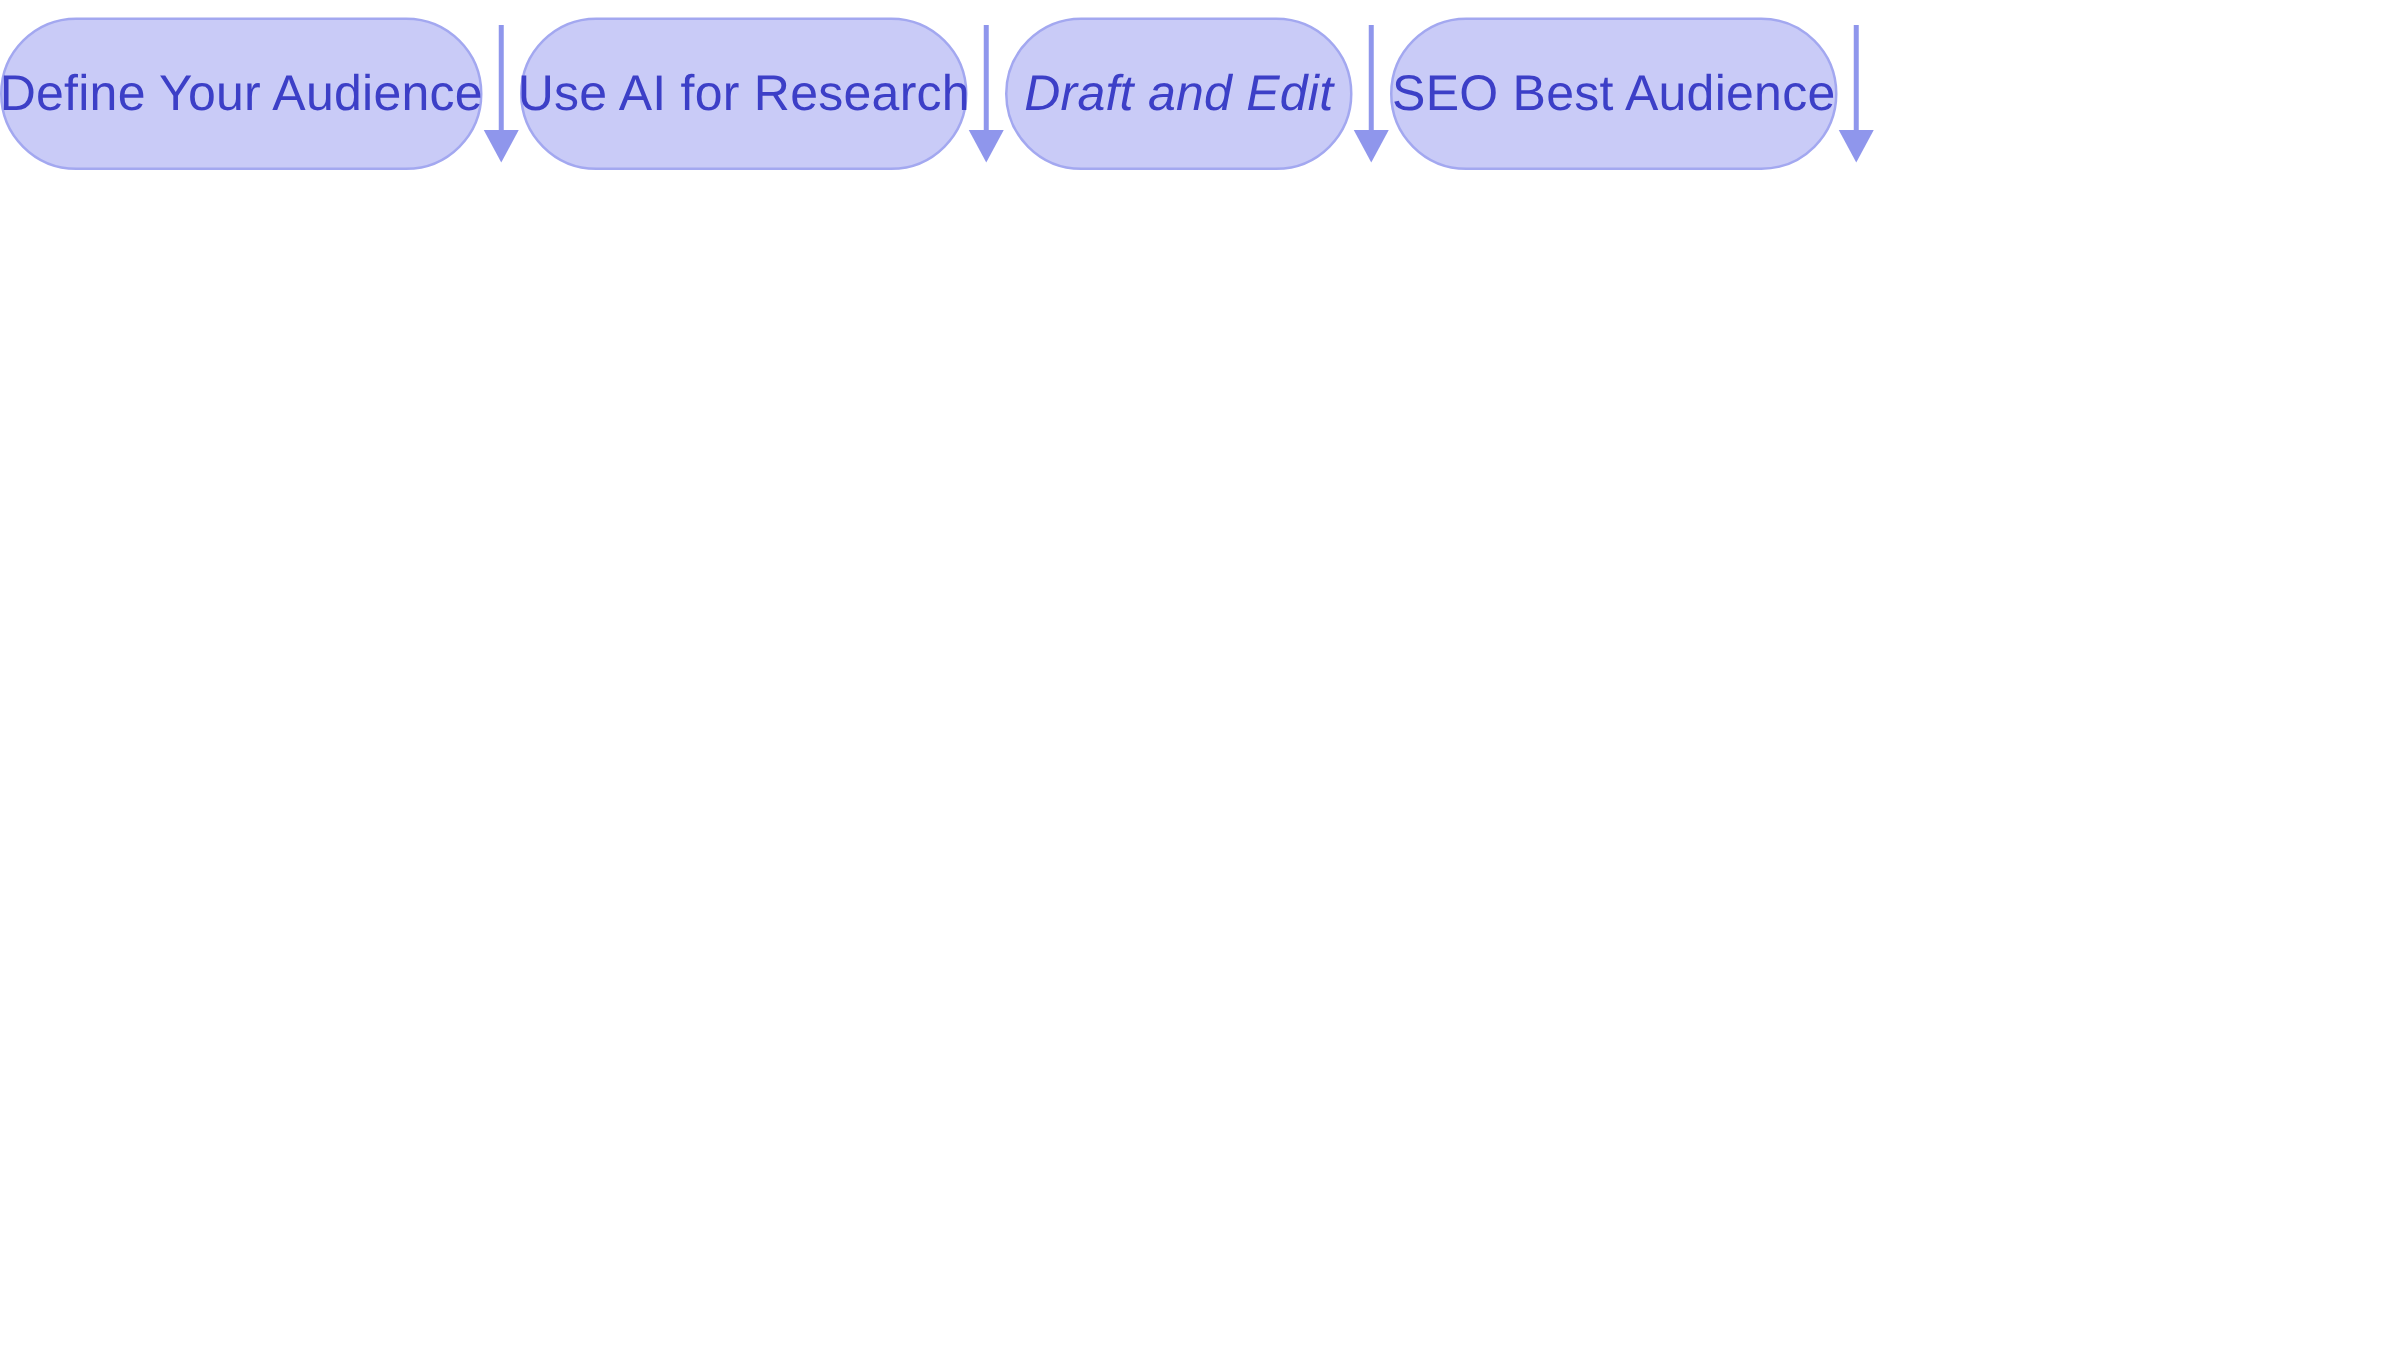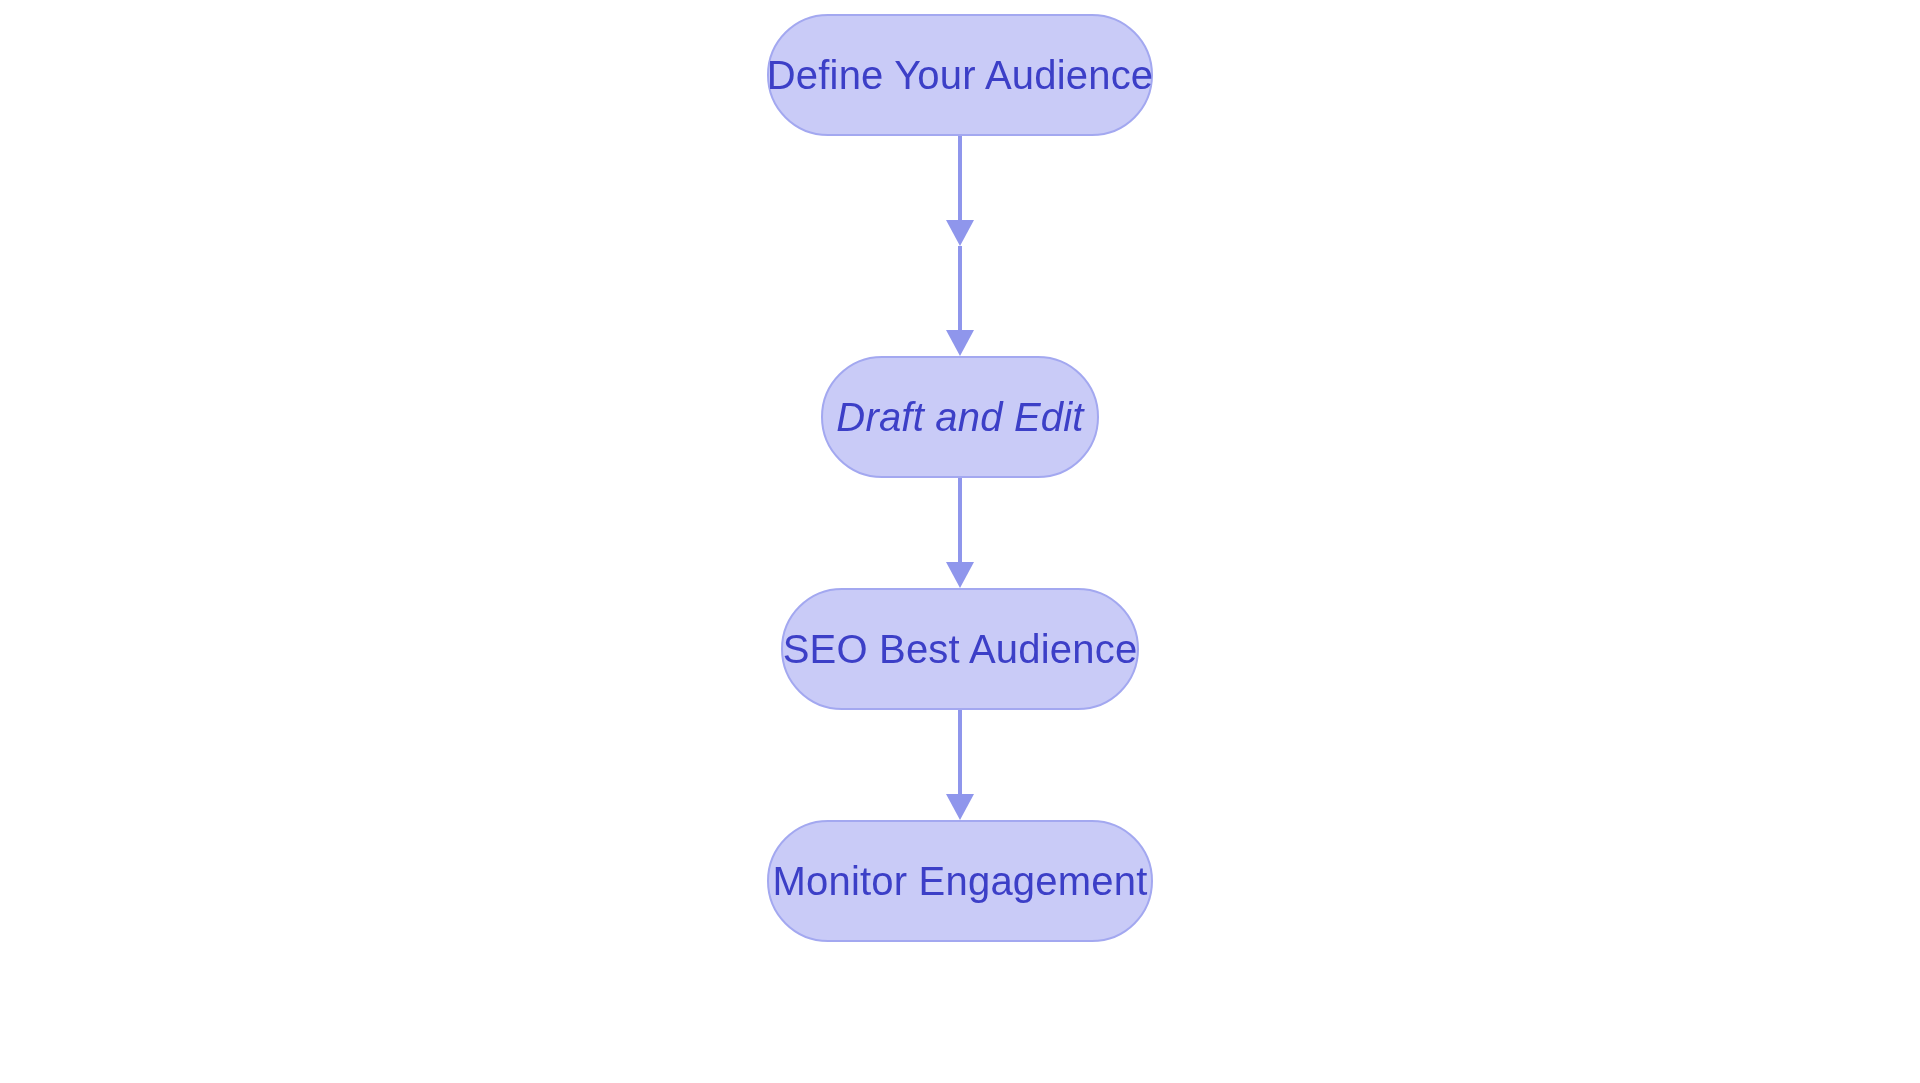--- a/index.html
+++ b/index.html
@@ -22,21 +22,20 @@
     height: 1083px;
     background: var(--canvas-bg);
     overflow: hidden;
   }
   .flow-column {
     position: absolute;
     left: 0;
     top: 14px;
     width: 1920px;
     display: flex;
-    flex-direction: column;
     align-items: center;
   }
   .flow-node {
     height: 122px;
     border-radius: 61px;
     background: var(--node-fill);
     border: 2px solid var(--node-border);
     color: var(--node-text);
     display: flex;
     align-items: center;
@@ -79,20 +78,23 @@
 
     <div class="flow-node node-xl">
       <span>Define Your Audience</span>
     </div>
 
     <div class="flow-arrow">
       <div class="arrow-line"></div>
       <div class="arrow-head"></div>
     </div>
 
+    <div class="flow-node node-lg">
+      <span>Use AI for Research</span>
+    </div>
 
     <div class="flow-arrow">
       <div class="arrow-line"></div>
       <div class="arrow-head"></div>
     </div>
 
     <div class="flow-node node-md">
       <span>Draft and Edit</span>
     </div>
 
@@ -103,18 +105,15 @@
 
     <div class="flow-node node-lg">
       <span>SEO Best Audience</span>
     </div>
 
     <div class="flow-arrow">
       <div class="arrow-line"></div>
       <div class="arrow-head"></div>
     </div>
 
-    <div class="flow-node node-xl">
-      <span>Monitor Engagement</span>
-    </div>
 
   </div>
 </div>
 
 </body></html>

